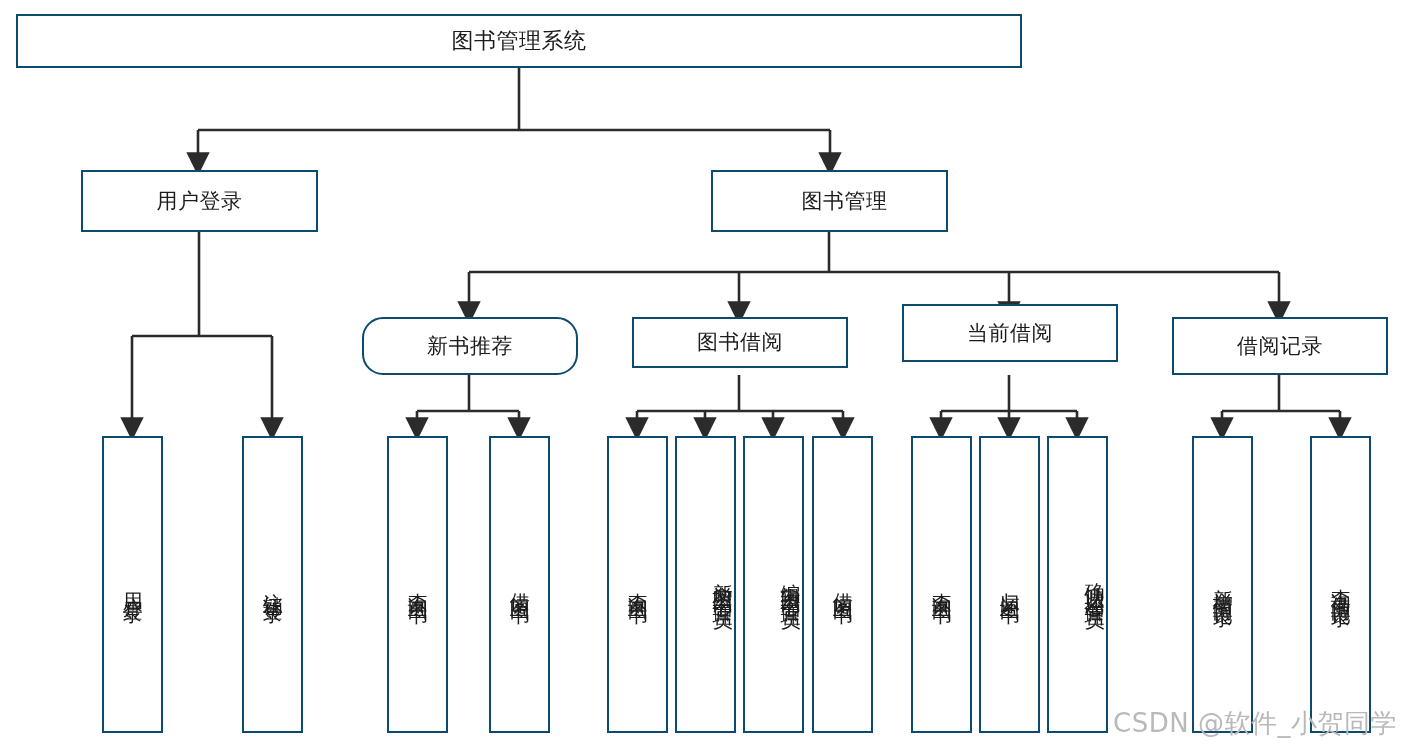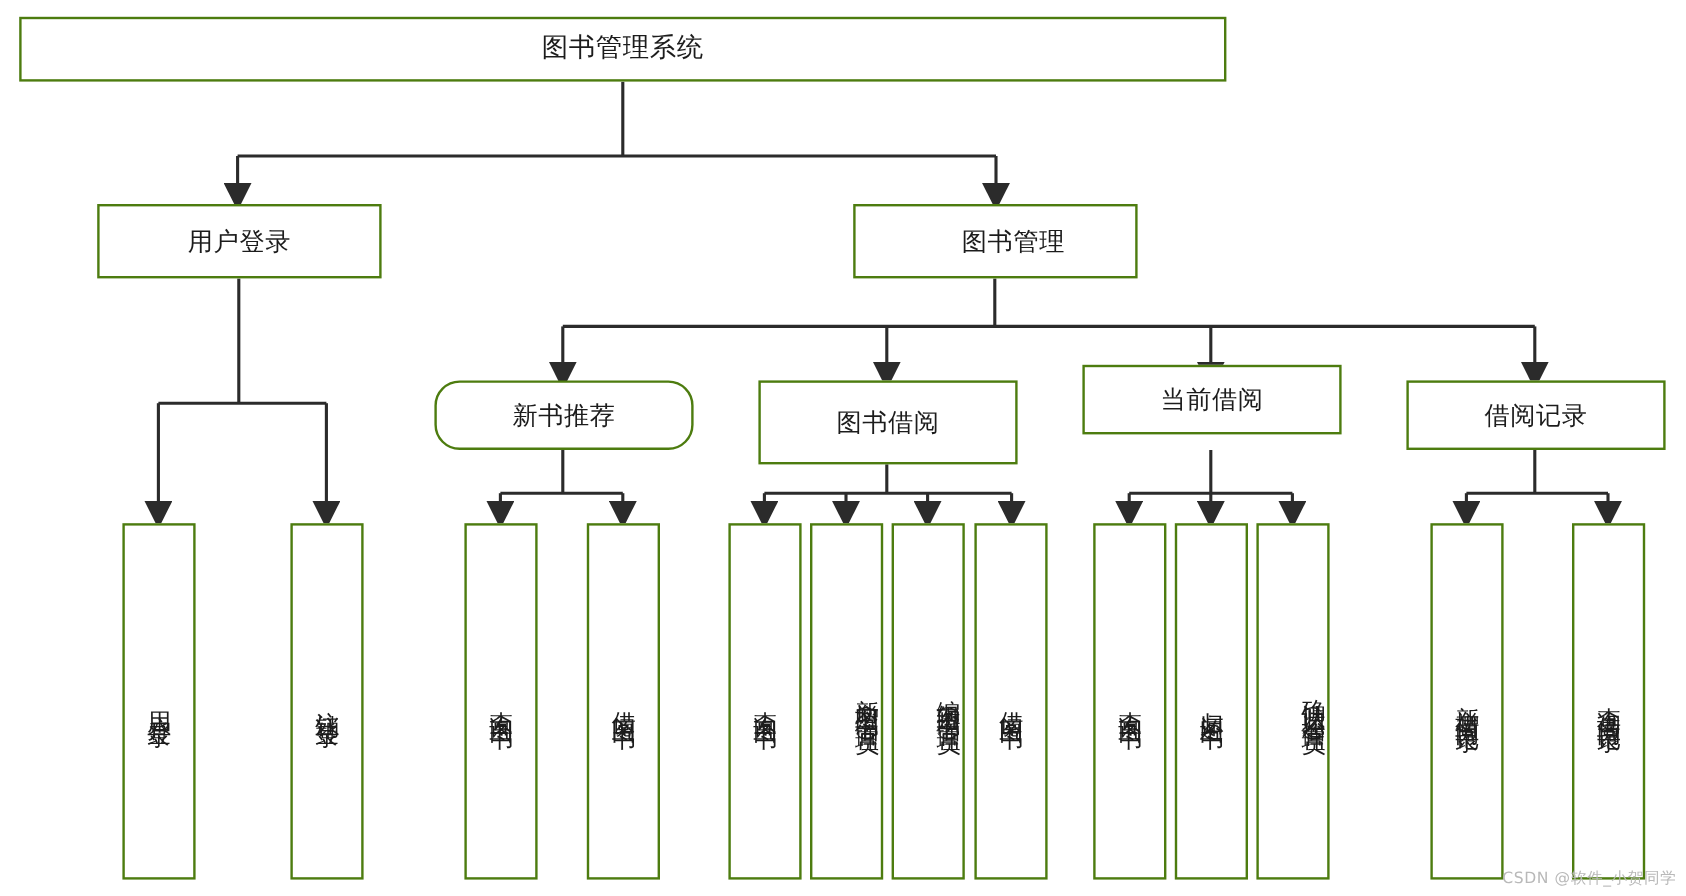--- a/index.html
+++ b/index.html
@@ -22,21 +22,21 @@
     position: absolute;
     left: 0;
     top: 0;
     width: 1405px;
     height: 747px;
     pointer-events: none;
   }
   .node {
     position: absolute;
     box-sizing: border-box;
-    border: 2px solid #4d7c0f;
+    border: 2px solid #0c4a6e;
     background: #ffffff;
     display: flex;
     align-items: center;
     justify-content: center;
     color: #1c1c1c;
     line-height: 1.18;
     text-align: center;
   }
   .node-h {
     font-size: 21px;
@@ -53,21 +53,21 @@
   .node-v.v-top {
     align-items: flex-start;
   }
   .node-root {
     font-size: 22px;
   }
   .watermark {
     position: absolute;
     right: 8px;
     bottom: 6px;
-    font-size: 13px;
+    font-size: 26px;
     color: #b9b9b9;
     letter-spacing: 0.5px;
     white-space: nowrap;
     user-select: none;
   }
 </style>
 </head>
 <body>
 
 <div id="diagram-root">
@@ -129,21 +129,21 @@
   <div class="node node-h" style="left:81px; top:170px; width:237px; height:62px;">
     <span>用户登录</span>
   </div>
   <div class="node node-h" style="left:711px; top:170px; width:237px; height:62px;padding-left:30px;">
     <span>图书管理</span>
   </div>
 
   <div class="node node-h" style="left:362px; top:317px; width:216px; height:58px;border-radius:21px;">
     <span>新书推荐</span>
   </div>
-  <div class="node node-h" style="left:632px; top:317px; width:216px; height:70px;">
+  <div class="node node-h" style="left:632px; top:317px; width:216px; height:51px;">
     <span>图书借阅</span>
   </div>
   <div class="node node-h" style="left:902px; top:304px; width:216px; height:58px;">
     <span>当前借阅</span>
   </div>
   <div class="node node-h" style="left:1172px; top:317px; width:216px; height:58px;">
     <span>借阅记录</span>
   </div>
 
   <div class="node node-v" style="left:102px; top:436px; width:61px; height:297px;">

